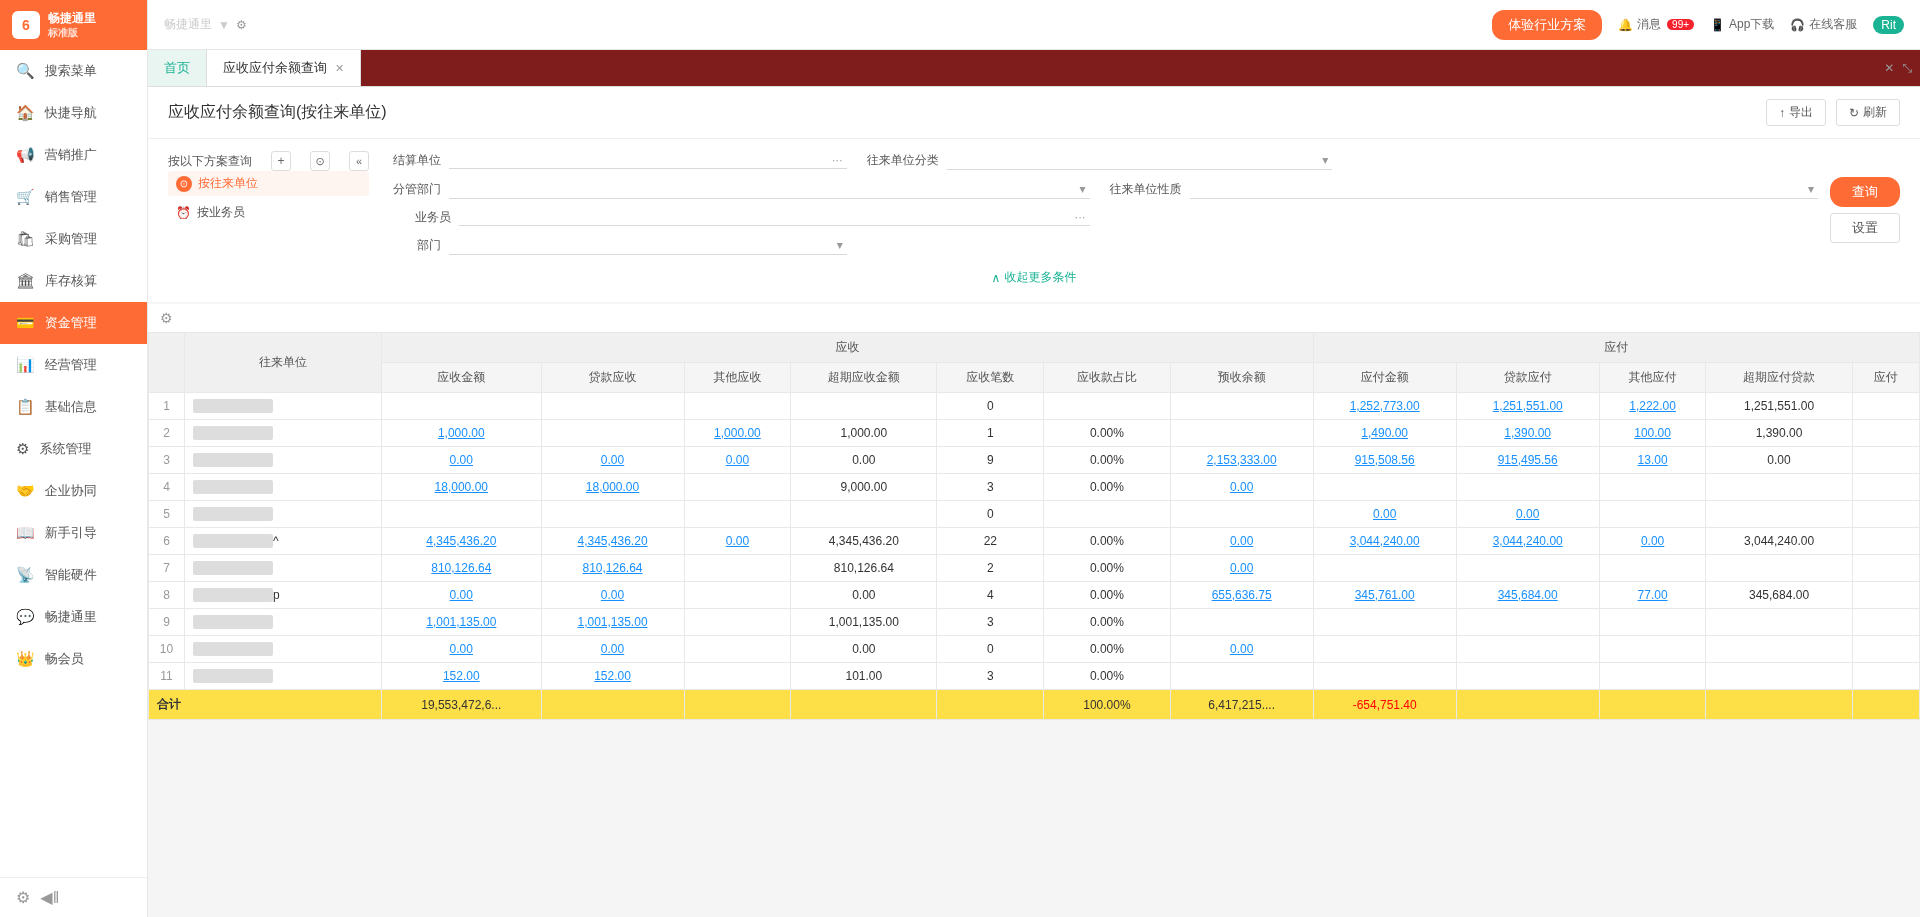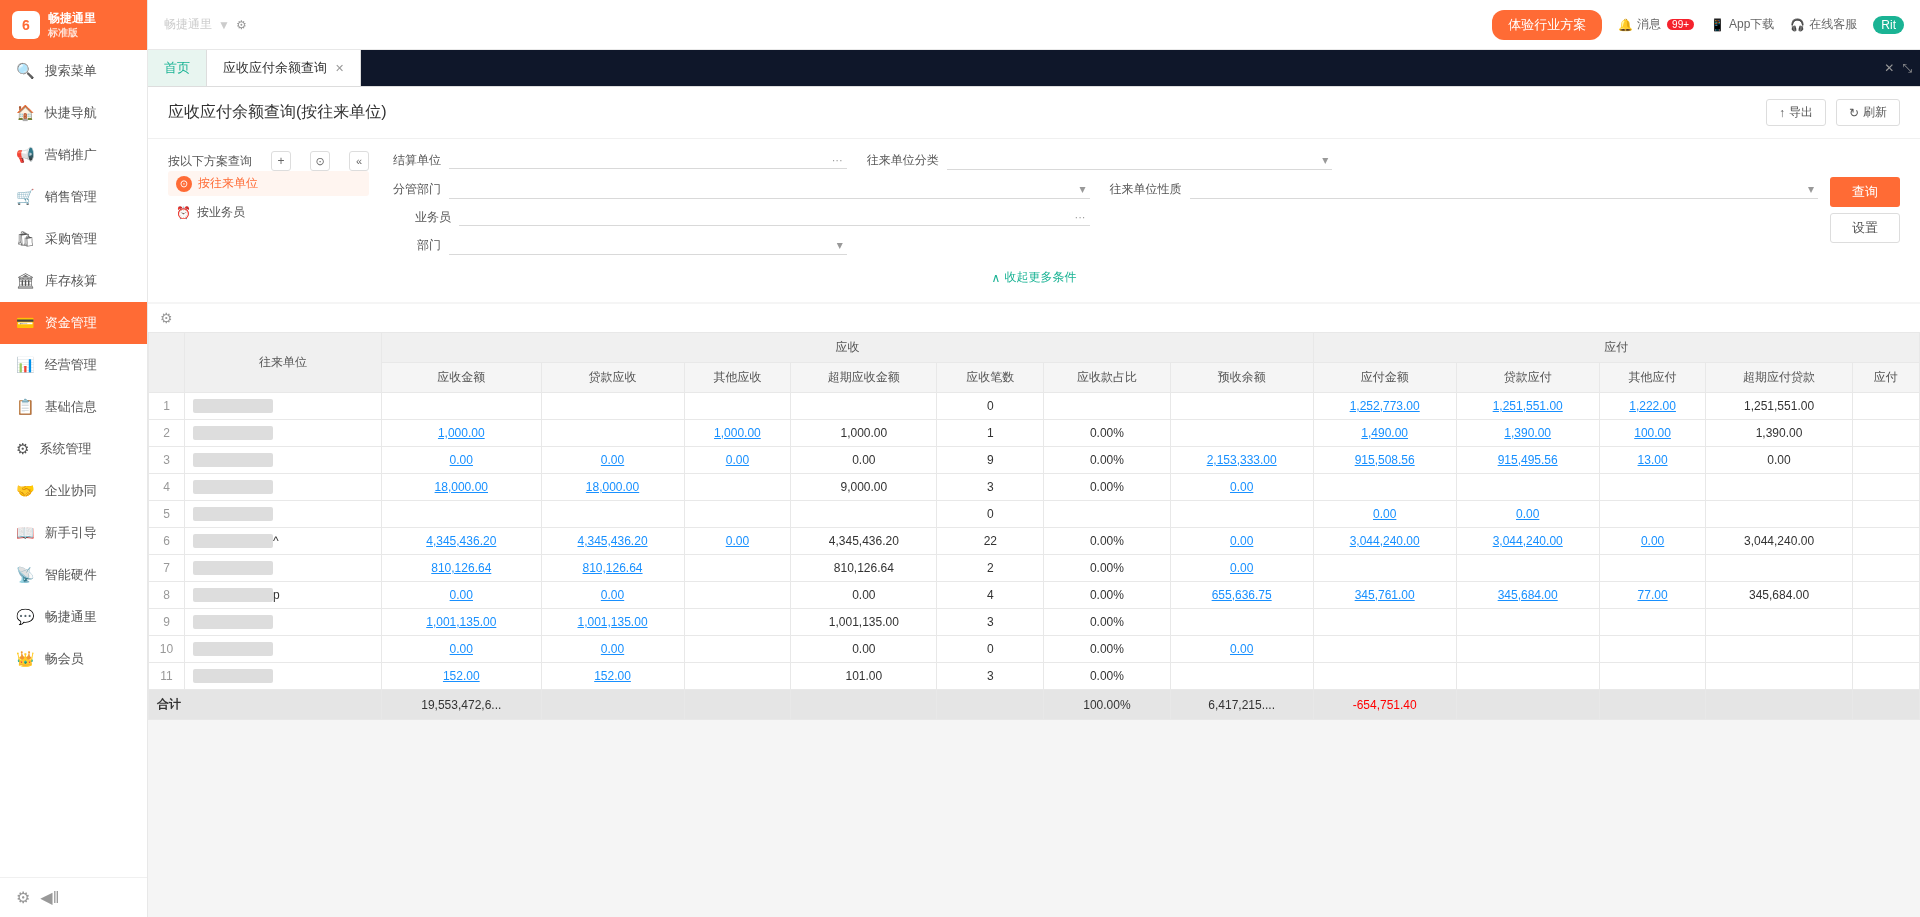--- a/index.html
+++ b/index.html
@@ -22,21 +22,21 @@
     
     .topnav { height: 50px; background: #fff; display: flex; align-items: center; padding: 0 16px; border-bottom: 1px solid #e8e8e8; gap: 12px; }
     .topnav-breadcrumb { color: #999; font-size: 12px; display: flex; align-items: center; gap: 6px; flex: 1; }
     .topnav-actions { display: flex; align-items: center; gap: 16px; }
     .topnav-btn-orange { background: #ff6b35; color: #fff; border: none; padding: 6px 16px; border-radius: 12px; cursor: pointer; font-size: 13px; }
     .topnav-icon-btn { color: #666; cursor: pointer; display: flex; align-items: center; gap: 4px; font-size: 12px; }
     .badge-red { background: #f5222d; color: #fff; border-radius: 10px; font-size: 10px; padding: 0 5px; margin-left: 2px; }
     .topnav-user { color: #999; font-size: 12px; }
 
     
-    .tabbar { background: #0f172a; display: flex; align-items: center; border-bottom: 1px solid #ddd; }
+    .tabbar { background: #7f1d1d; display: flex; align-items: center; border-bottom: 1px solid #ddd; }
     .tab { padding: 0 16px; height: 36px; display: flex; align-items: center; cursor: pointer; font-size: 13px; color: #555; border-right: 1px solid #ddd; }
     .tab.active { background: #fff; color: #333; font-weight: 500; }
     .tab-close { margin-left: 8px; color: #999; font-size: 11px; cursor: pointer; }
     .tab-home { background: #e8f5f0; color: #1ab394; }
 
     
     .page { flex: 1; overflow: auto; background: #f5f5f5; }
     .page-header { background: #fff; padding: 12px 20px; display: flex; align-items: center; justify-content: space-between; border-bottom: 1px solid #f0f0f0; }
     .page-title { font-size: 16px; font-weight: 500; color: #333; }
     .page-header-actions { display: flex; gap: 10px; }
@@ -44,36 +44,36 @@
 
     
     .filter-area { background: #fff; padding: 12px 20px; margin-bottom: 2px; }
     .filter-scheme { display: flex; align-items: center; gap: 6px; color: #ff6b35; cursor: pointer; font-size: 12px; padding: 4px 8px; border-radius: 3px; }
     .filter-scheme.active { background: #fff5f0; }
     .filter-scheme-other { color: #555; }
 
     .collapse-btn { display: flex; align-items: center; justify-content: center; gap: 4px; color: #1ab394; cursor: pointer; font-size: 12px; padding: 4px 0; margin-top: 4px; }
 
     
-    .query-btn { background: #ff6b35; color: #fff; border: none; padding: 6px 20px; border-radius: 3px; cursor: pointer; font-size: 13px; }
+    .query-btn { background: #ff6b35; color: #fff; border: none; padding: 6px 20px; border-radius: 13px; cursor: pointer; font-size: 13px; }
     .setting-btn { background: #fff; color: #555; border: 1px solid #ddd; padding: 5px 16px; border-radius: 3px; cursor: pointer; font-size: 13px; }
 
     
     .table-container { background: #fff; margin: 0 0 0 0; }
     .table-settings-row { padding: 6px 12px; display: flex; align-items: center; }
     .settings-icon { color: #999; cursor: pointer; }
 
     table { width: 100%; border-collapse: collapse; font-size: 12px; }
     thead tr th { background: #f5f5f5; padding: 6px 8px; text-align: center; border: 1px solid #e8e8e8; color: #555; font-weight: 500; white-space: nowrap; }
     thead tr.group-header th { background: #f0f0f0; }
     tbody tr td { padding: 6px 8px; border: 1px solid #e8e8e8; text-align: center; white-space: nowrap; }
     tbody tr td.text-left { text-align: left; }
     tbody tr td a, tbody tr td .link { color: #1890ff; text-decoration: underline; cursor: pointer; }
     .row-num { color: #999; }
-    .summary-row td { background: #e5e5e5; font-weight: 500; }
+    .summary-row td { background: #fde047; font-weight: 500; }
     .blurred { color: transparent; text-shadow: 0 0 6px #aaa; user-select: none; background: #f0f0f0; border-radius: 2px; }
 
     
     ::-webkit-scrollbar { width: 6px; height: 6px; }
     ::-webkit-scrollbar-thumb { background: #ccc; border-radius: 3px; }
 
     .gear-icon { font-size: 14px; }
   </style>
 </head>
 <body>

